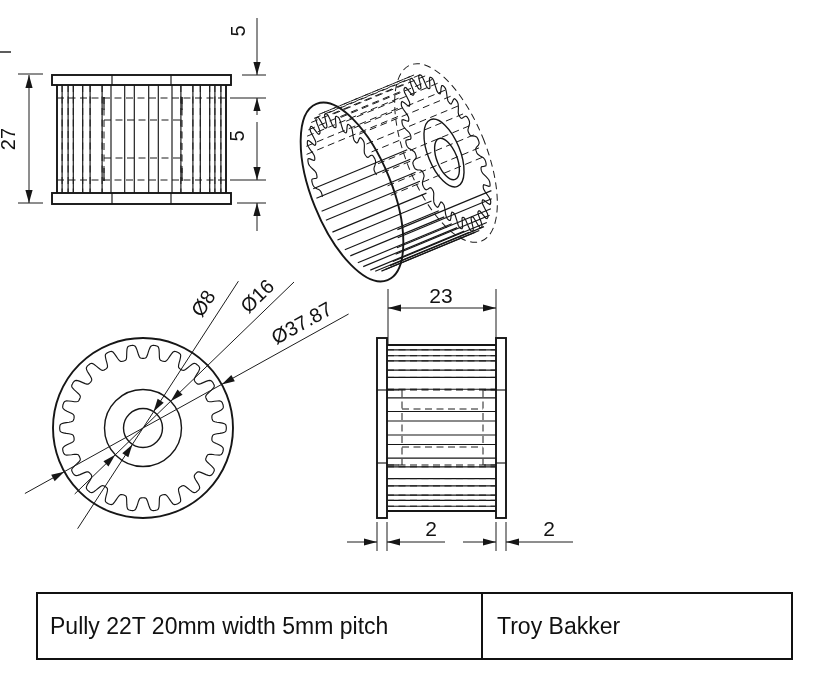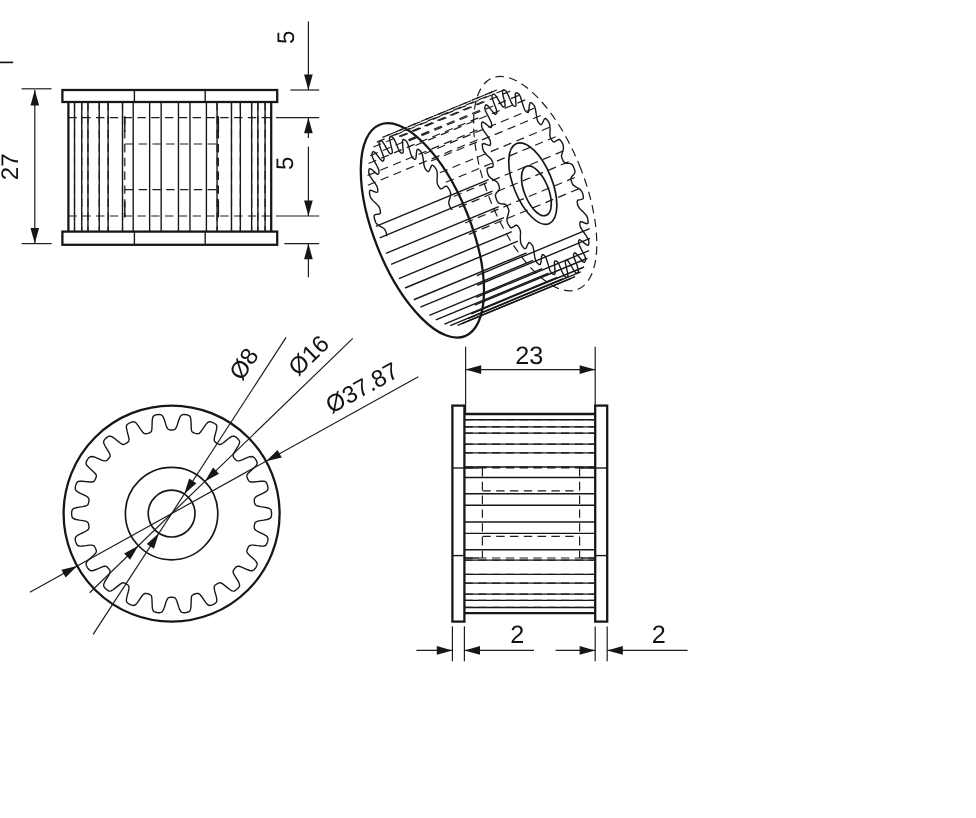--- a/index.html
+++ b/index.html
@@ -257,13 +257,21 @@
         <polygon points="0,0 -13,-3.6 -13,3.6" transform="translate(506,542) rotate(180)" class="ar"></polygon>
         <polygon points="0,0 -13,-3.6 -13,3.6" transform="translate(153.6,411.6) rotate(123)" class="ar"></polygon>
         <polygon points="0,0 -13,-3.6 -13,3.6" transform="translate(132.4,444.4) rotate(-57)" class="ar"></polygon>
         <polygon points="0,0 -13,-3.6 -13,3.6" transform="translate(170.7,401.2) rotate(136)" class="ar"></polygon>
         <polygon points="0,0 -13,-3.6 -13,3.6" transform="translate(115.3,454.8) rotate(-44)" class="ar"></polygon>
         <polygon points="0,0 -13,-3.6 -13,3.6" transform="translate(221.7,384.4) rotate(151)" class="ar"></polygon>
         <polygon points="0,0 -13,-3.6 -13,3.6" transform="translate(64.3,471.7) rotate(-29)" class="ar"></polygon>
       </g>
   </svg>
 
+  <div class="titleblock">
+    <div class="tb-cell tb-left">
+      <span>Pully 22T 20mm width 5mm pitch</span>
+    </div>
+    <div class="tb-cell tb-right">
+      <span>Troy Bakker</span>
+    </div>
+  </div>
 </div>
 
 </body></html>

